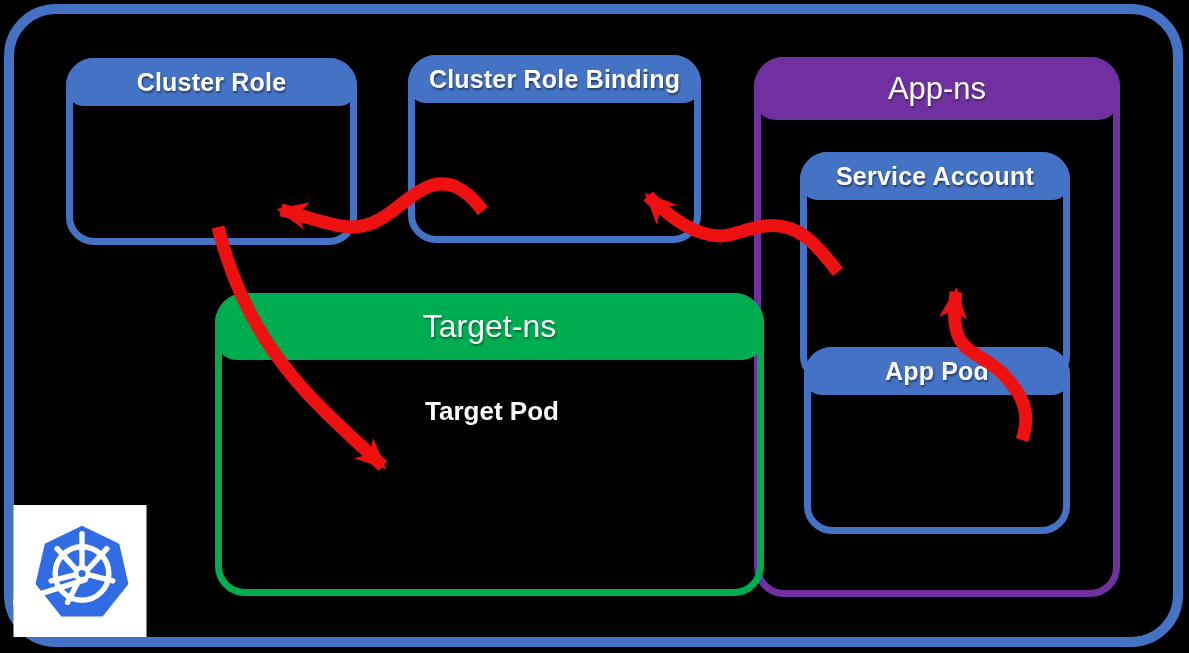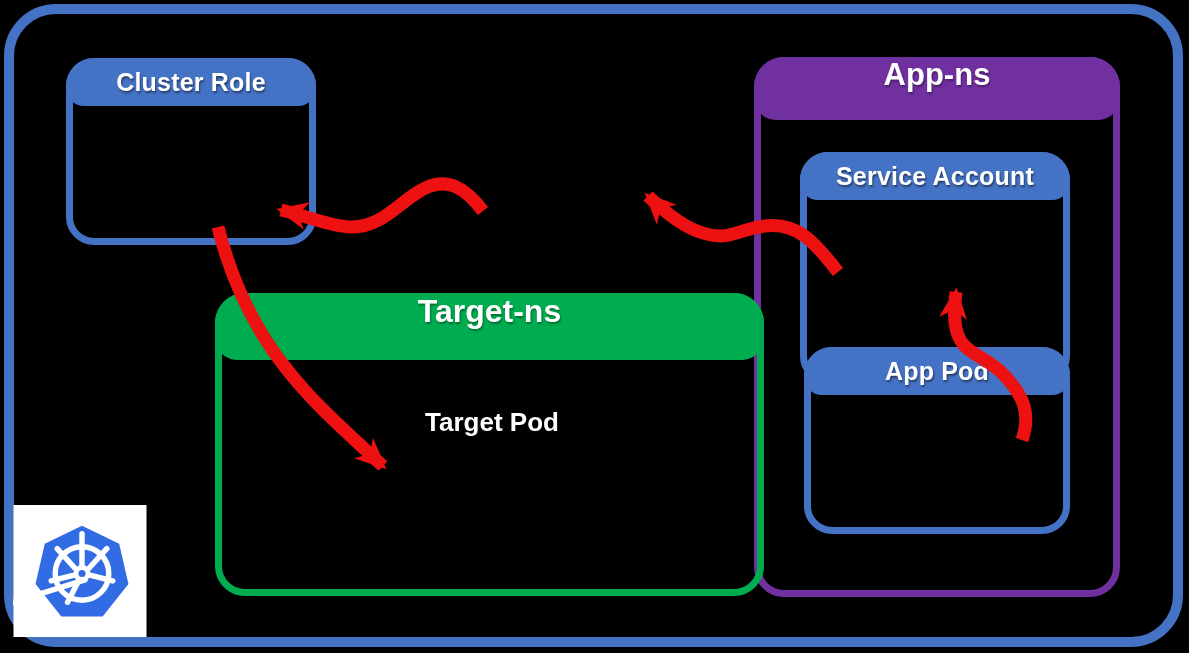--- a/index.html
+++ b/index.html
@@ -24,55 +24,60 @@
     border-radius:28px 28px 18px 18px;
     display:flex;align-items:center;justify-content:center;
     color:var(--label-white,#fff);font-weight:bold;font-size:25px;
     text-shadow:1px 2px 2px rgba(0,0,0,.45);
     letter-spacing:.2px;
   }
   
   .ns{border-radius:30px;}
   .ns > .ns-header{
     position:absolute;top:-7px;left:-7px;right:-7px;
-    display:flex;justify-content:center;
-    color:var(--label-white,#fff);font-weight:700;
+    display:flex;align-items:center;justify-content:center;
+    color:var(--label-white,#fff);font-weight:400;
     border-radius:30px 30px 22px 22px;
     text-shadow:1px 2px 2px rgba(0,0,0,.35);
   }
   .ns-purple{border-color:var(--ns-purple,#7030A0);}
   .ns-purple > .ns-header{background:var(--ns-purple,#7030A0);height:63px;font-size:31px;}
   .ns-green{border-color:var(--ns-green,#00AC50);}
   .ns-green > .ns-header{background:var(--ns-green,#00AC50);height:67px;font-size:32px;}
   .free-label{
     position:absolute;color:var(--label-white,#fff);font-weight:bold;font-size:26px;
-    text-align:center;text-shadow:1px 2px 2px rgba(0,0,0,.45);margin-top:11px;
+    text-align:center;text-shadow:1px 2px 2px rgba(0,0,0,.45);
   }
   
   #arrows{position:absolute;left:0;top:0;z-index:4;pointer-events:none;}
   .arrow{fill:none;stroke:var(--arrow-red,#EE1111);stroke-width:13px;stroke-linecap:butt;}
   .arrow-head{fill:var(--arrow-red,#EE1111);}
   
   #k8s-badge{position:absolute;left:13px;top:505px;width:134px;height:133px;z-index:3;}
   .k8s-shape{fill:var(--k8s-blue,#326CE5);}
   .k8s-line{stroke:#fff;fill:none;}
 </style>
 </head>
 <body>
 
 <div id="stage">
 
   <div class="frame"></div>
 
-  <div class="node" style="left:66px;top:58px;width:250px;height:187px;">
+  <div class="node" style="left:66px;top:58px;width:291px;height:187px;">
     <div class="node-header">
       <span>Cluster Role</span>
     </div>
   </div>
 
+  <div class="node" style="left:408px;top:55px;width:293px;height:188px;">
+    <div class="node-header">
+      <span>Cluster Role Binding</span>
+    </div>
+  </div>
 
   <div class="node ns ns-purple" style="left:754px;top:57px;width:366px;height:540px;">
     <div class="ns-header">
       <span>App-ns</span>
     </div>
 
     <div class="node" style="left:39px;top:88px;width:270px;height:232px;">
       <div class="node-header">
         <span>Service Account</span>
       </div>

